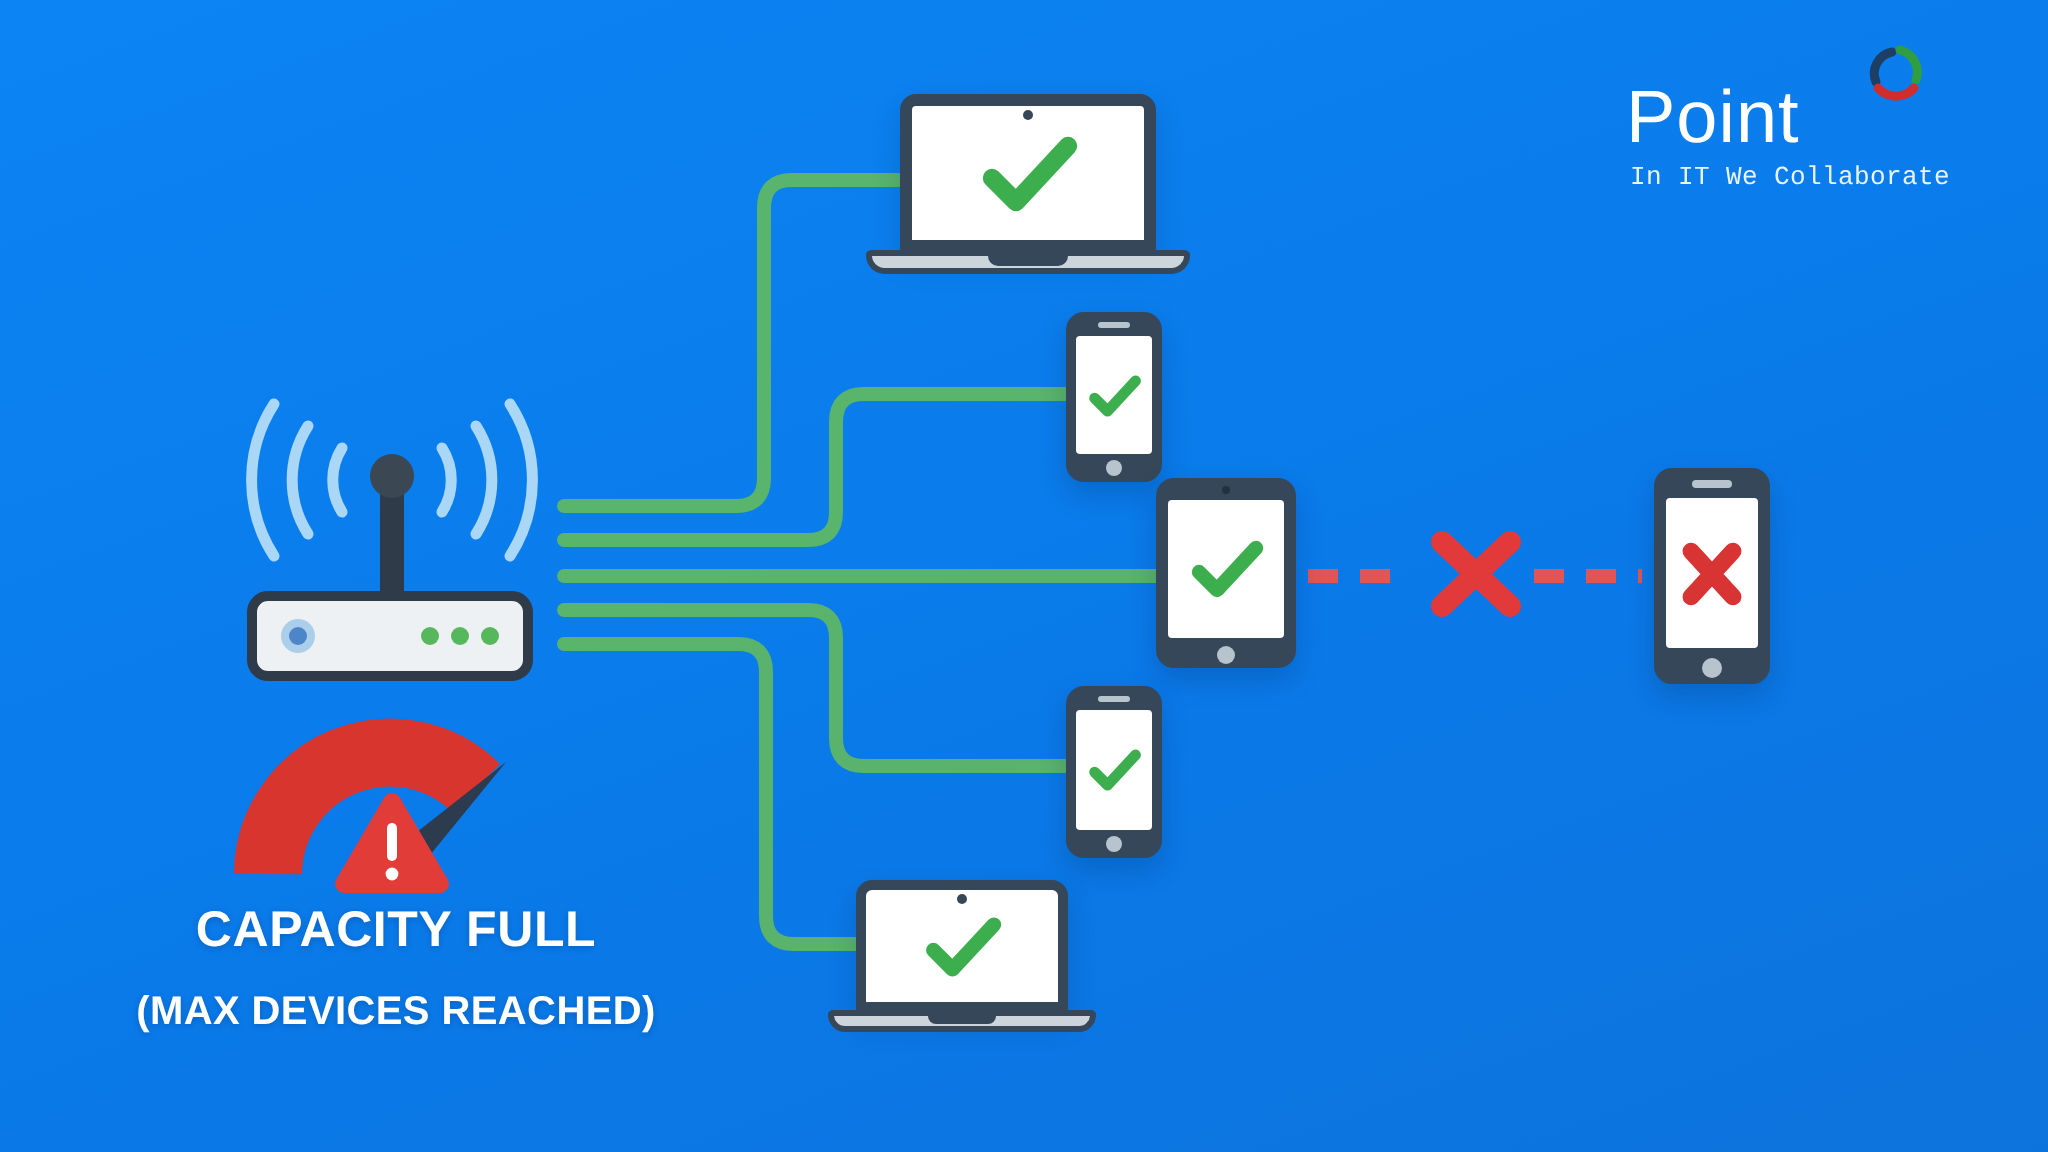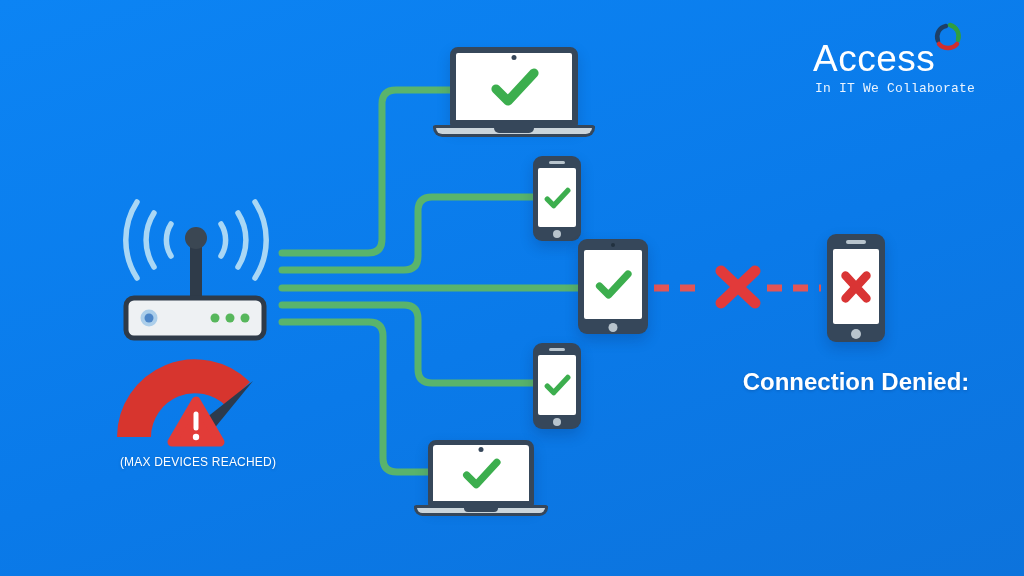--- a/index.html
+++ b/index.html
@@ -21,21 +21,21 @@
           display:flex;align-items:center;justify-content:center;}
   .ph-spk{position:absolute;left:50%;transform:translateX(-50%);background:#b8c4cd;border-radius:2px;}
   .ph-home{position:absolute;left:50%;transform:translateX(-50%);background:#b8c4cd;border-radius:50%;}
   .tb-cam{position:absolute;left:50%;transform:translateX(-50%);width:4px;height:4px;
           border-radius:50%;background:#22313f;}
 
   
   .cap-text{position:absolute;left:36px;top:451px;width:324px;text-align:center;z-index:3;color:#fff;
             text-shadow:0 1px 3px rgba(0,30,80,.25);}
   .cap-line1{font-size:25px;font-weight:bold;letter-spacing:.3px;}
-  .cap-line2{font-size:12px;font-weight:normal;margin-top:4px;letter-spacing:.2px;}
+  .cap-line2{font-size:20px;font-weight:bold;margin-top:15px;letter-spacing:.2px;}
   .denied-text{position:absolute;left:706px;top:366px;width:300px;text-align:center;z-index:3;color:#fff;
                font-size:24px;font-weight:bold;line-height:32px;text-shadow:0 1px 3px rgba(0,30,80,.25);}
   .logo{position:absolute;left:780px;top:20px;width:200px;height:80px;z-index:3;color:#fff;}
   .logo-name{position:absolute;left:33px;top:18px;font-size:37px;font-weight:500;letter-spacing:.5px;}
   .logo-tag{position:absolute;left:35px;top:61px;font-size:13px;font-weight:400;color:#eaf4ff;letter-spacing:.2px;font-family:Liberation Mono, monospace;}
   .logo-swirl{position:absolute;left:151px;top:0px;}
 </style>
 </head>
 <body>
 
@@ -149,29 +149,29 @@
     <span class="ph-spk" style="top:6px;width:20px;height:4px;"></span>
     <div class="ph-scr" style="left:6px;right:6px;top:15px;bottom:18px;">
       <svg width="40" height="38" viewBox="0 0 40 40">
         <path d="M9 8 L31 32 M31 8 L9 32" fill="none" stroke="#d93434" stroke-width="9" stroke-linecap="round"></path>
       </svg>
     </div>
     <span class="ph-home" style="bottom:3.5px;width:10px;height:10px;"></span>
   </div>
 
   <div class="cap-text">
+    <div class="cap-line1">CAPACITY FULL</div>
     <div class="cap-line2">(MAX DEVICES REACHED)</div>
   </div>
 
   <div class="denied-text">
-    <div>Connection Denied:</div>
   </div>
 
   <div class="logo">
-    <div class="logo-name">Access</div>
+    <div class="logo-name">Point</div>
     <div class="logo-tag">In IT We Collaborate</div>
     <svg class="logo-swirl" width="34" height="36" viewBox="0 0 34 34">
       <path d="M 7 20 A 11 11 0 0 1 15 5" fill="none" stroke="#1d3f66" stroke-width="4.5" stroke-linecap="round"></path>
       <path d="M 19 4 A 11.5 11.5 0 0 1 27 19" fill="none" stroke="#2f9e41" stroke-width="4.5" stroke-linecap="round"></path>
       <path d="M 26 23 A 12 12 0 0 1 8 23" fill="none" stroke="#cf2e2e" stroke-width="4.5" stroke-linecap="round"></path>
     </svg>
   </div>
 
 </div>
 

